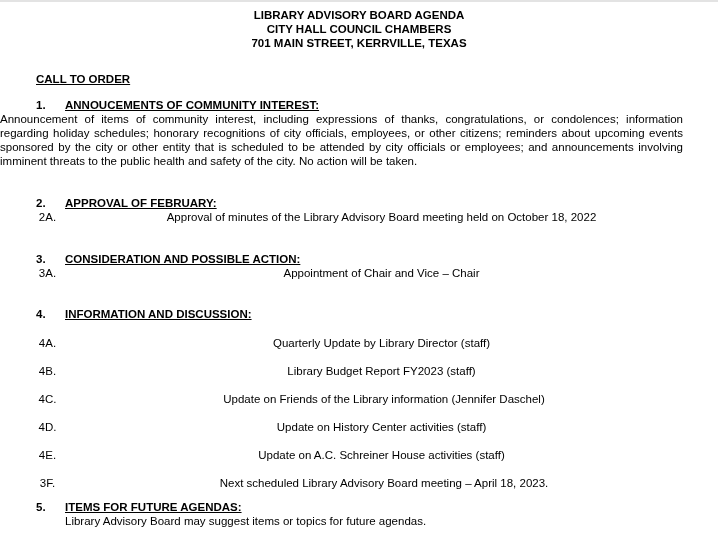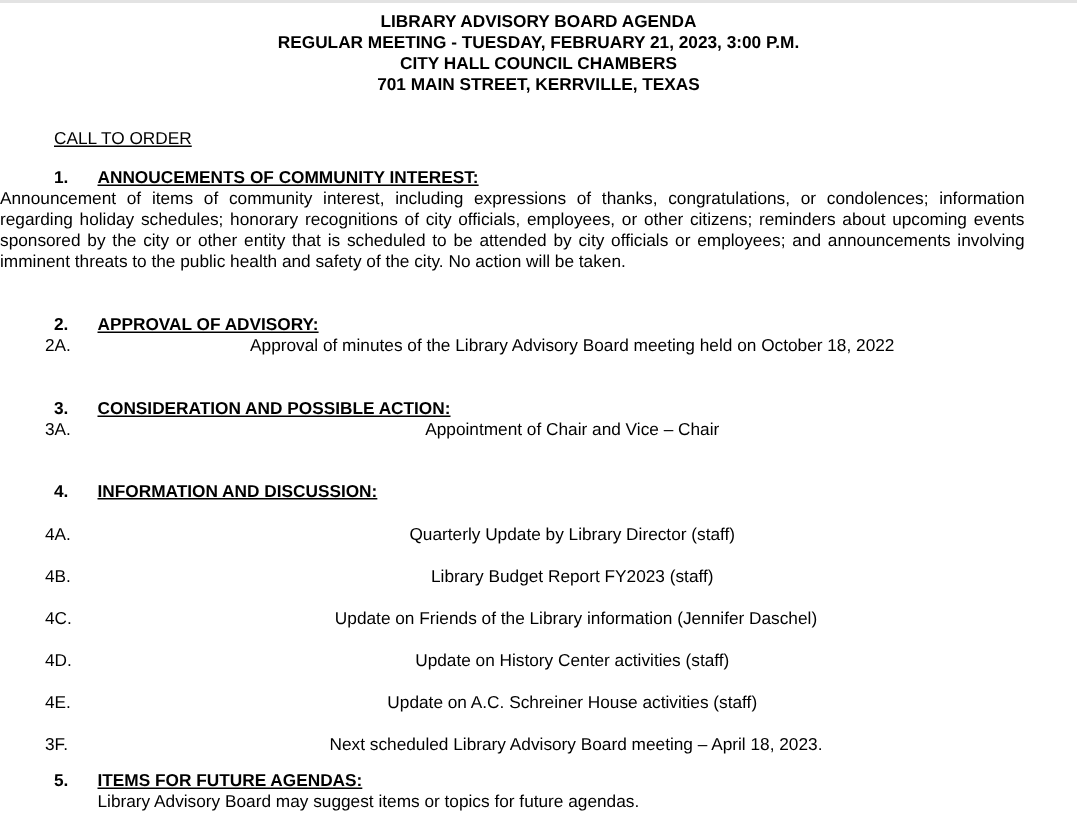--- a/index.html
+++ b/index.html
@@ -18,40 +18,41 @@
   }
   .title-block {
     margin-top: 6px;
     text-align: center;
     font-weight: bold;
   }
   .title-block div { white-space: nowrap; }
   .call-to-order {
     margin-top: 22px;
     margin-left: 36px;
-    font-weight: normal;
+    font-weight: bold;
     text-decoration: underline;
   }
   .sec-row { display: flex; }
   .sec-row .sec-num {
     flex: 0 0 65px;
     box-sizing: border-box;
     padding-left: 36px;
     font-weight: bold;
   }
   .sec-row .sec-head {
     font-weight: bold;
     text-decoration: underline;
     white-space: nowrap;
   }
   .item-row { display: flex; }
   .item-row .item-lbl {
     flex: 0 0 65px;
     box-sizing: border-box;
     padding-left: 30px;
+    text-align: center;
   }
   .item-row .item-txt { flex: 1; padding-right: 20px; text-align: center; }
   .item-row.extra-indent .item-txt { padding-left: 5px; }
   .justified-par {
     margin-right: 35px;
     text-align: justify;
   }
   .plain-body { margin-left: 65px; padding-right: 32px; }
   .mt-sec1 { margin-top: 12px; }
   .mt-sec  { margin-top: 28px; }
@@ -60,36 +61,35 @@
   .mt-item { margin-top: 14px; }
   .mt-sec5 { margin-top: 10px; }
 </style>
 </head>
 <body>
 
 <div class="page">
 
   <div class="title-block">
     <div>LIBRARY ADVISORY BOARD AGENDA</div>
-    <div>REGULAR MEETING - TUESDAY, FEBRUARY 21, 2023, 3:00 P.M.</div>
     <div>CITY HALL COUNCIL CHAMBERS</div>
     <div>701 MAIN STREET, KERRVILLE, TEXAS</div>
   </div>
 
   <div class="call-to-order">CALL TO ORDER</div>
 
   <div class="sec-row mt-sec1">
     <span class="sec-num">1.</span>
     <span class="sec-head">ANNOUCEMENTS OF COMMUNITY INTEREST:</span>
   </div>
   <div class="justified-par">Announcement of items of community interest, including expressions of thanks, congratulations, or condolences; information regarding holiday schedules; honorary recognitions of city officials, employees, or other citizens; reminders about upcoming events sponsored by the city or other entity that is scheduled to be attended by city officials or employees; and announcements involving imminent threats to the public health and safety of the city. No action will be taken.</div>
 
   <div class="sec-row mt-sec">
     <span class="sec-num">2.</span>
-    <span class="sec-head">APPROVAL OF ADVISORY:</span>
+    <span class="sec-head">APPROVAL OF FEBRUARY:</span>
   </div>
   <div class="item-row">
     <span class="item-lbl">2A.</span>
     <span class="item-txt">Approval of minutes of the Library Advisory Board meeting held on October 18, 2022</span>
   </div>
 
   <div class="sec-row mt-sec">
     <span class="sec-num">3.</span>
     <span class="sec-head">CONSIDERATION AND POSSIBLE ACTION:</span>
   </div>

